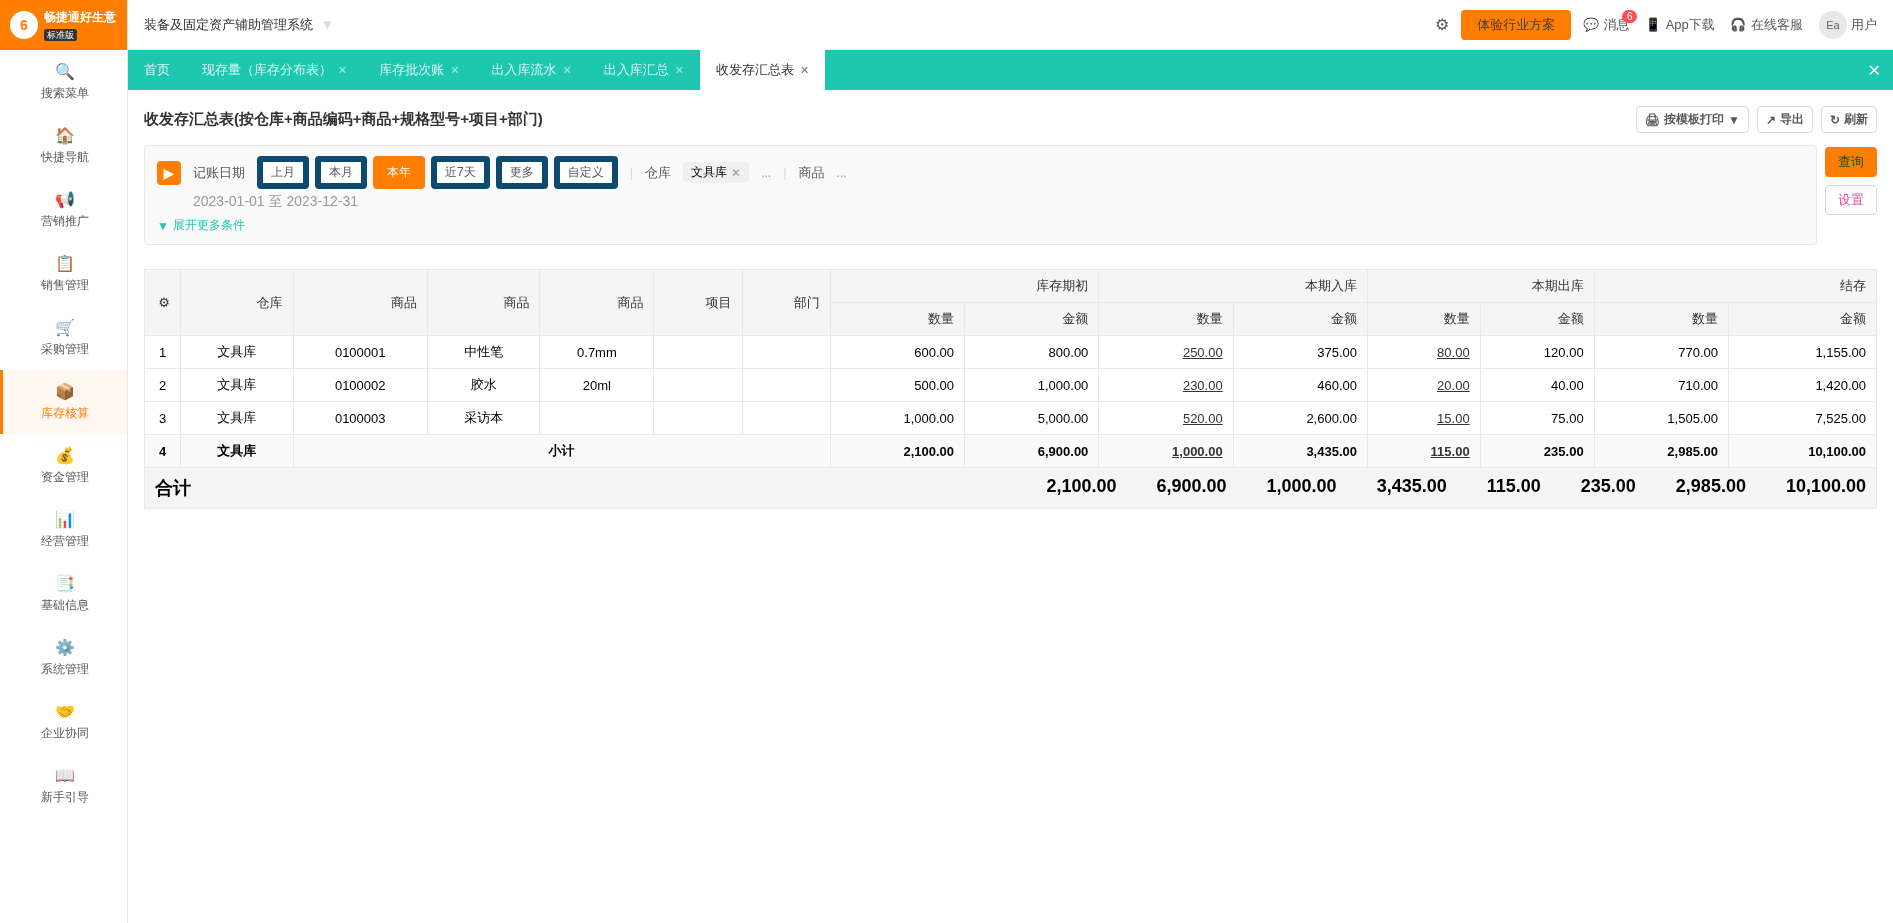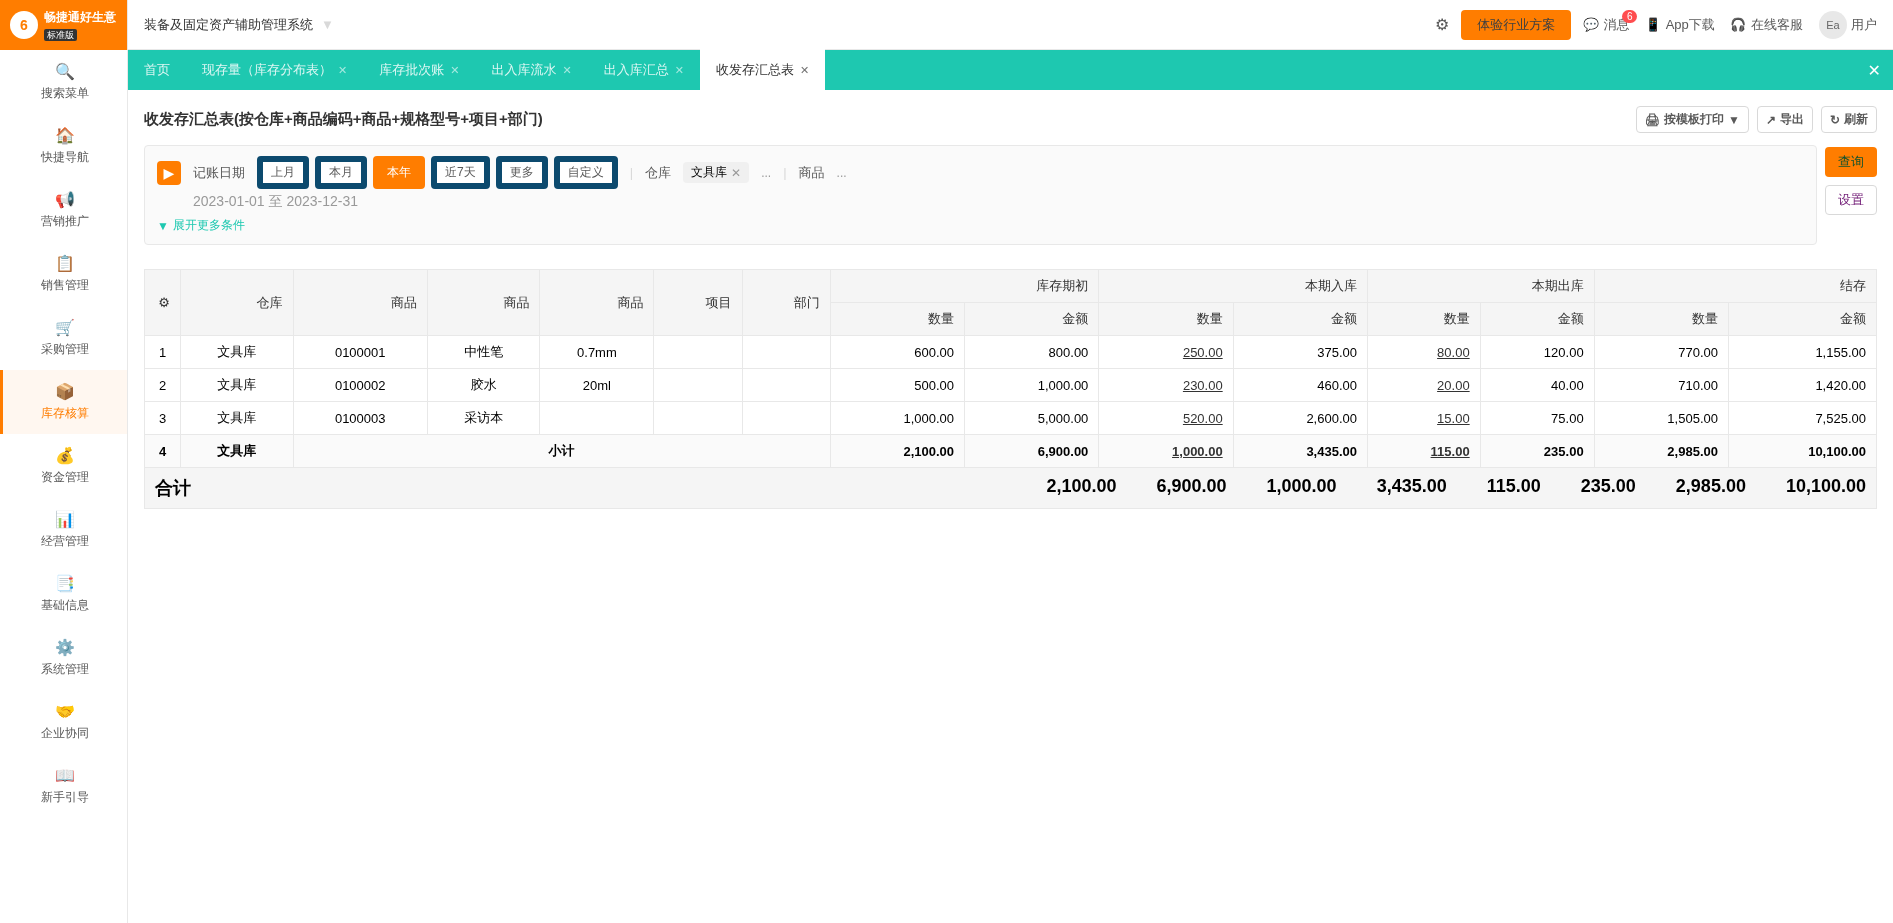--- a/index.html
+++ b/index.html
@@ -54,21 +54,21 @@
     .date-btn.active { background: #ff7d00; color: #fff; border-color: #ff7d00; }
     .date-range { font-size: 14px; color: #999; margin-top: 2px; }
     .filter-sep { color: #d9d9d9; }
     .warehouse-tag { display: flex; align-items: center; gap: 4px; background: #f0f0f0; border-radius: 4px; padding: 2px 8px; font-size: 12px; }
     .warehouse-tag-close { cursor: pointer; color: #999; font-size: 12px; }
     .filter-more { color: #999; font-size: 12px; cursor: pointer; }
     .expand-btn { color: #1ec8b0; font-size: 12px; cursor: pointer; display: flex; align-items: center; gap: 4px; margin-top: 6px; }
 
     
     .query-btn { background: #ff7d00; color: #14532d; border: none; padding: 6px 12px; border-radius: 4px; cursor: pointer; font-size: 13px; }
-    .settings-btn { background: #fff; color: #701a75; border: 1px solid #d9d9d9; padding: 5px 12px; border-radius: 4px; cursor: pointer; font-size: 13px; margin-top: 4px; width: 100%; text-align: center; }
+    .settings-btn { background: #fff; color: #ec4899; border: 1px solid #d9d9d9; padding: 5px 12px; border-radius: 4px; cursor: pointer; font-size: 13px; margin-top: 4px; width: 100%; text-align: center; }
 
     
     .data-table { width: 100%; border-collapse: collapse; font-size: 13px; }
     .data-table th, .data-table td { border: 1px solid #e8e8e8; padding: 7px 10px; text-align: right; white-space: nowrap; }
     .data-table th { background: #f5f5f5; color: #333; font-weight: 500; text-align: right; }
     .data-table td.center { text-align: center; }
     .data-table td.left { text-align: center; }
     .data-table .subtotal-row td { font-weight: bold; background: #fafafa; }
     .underline { text-decoration: underline; cursor: pointer; color: #333; }
     .settings-col { width: 36px; background: #f5f5f5; }

